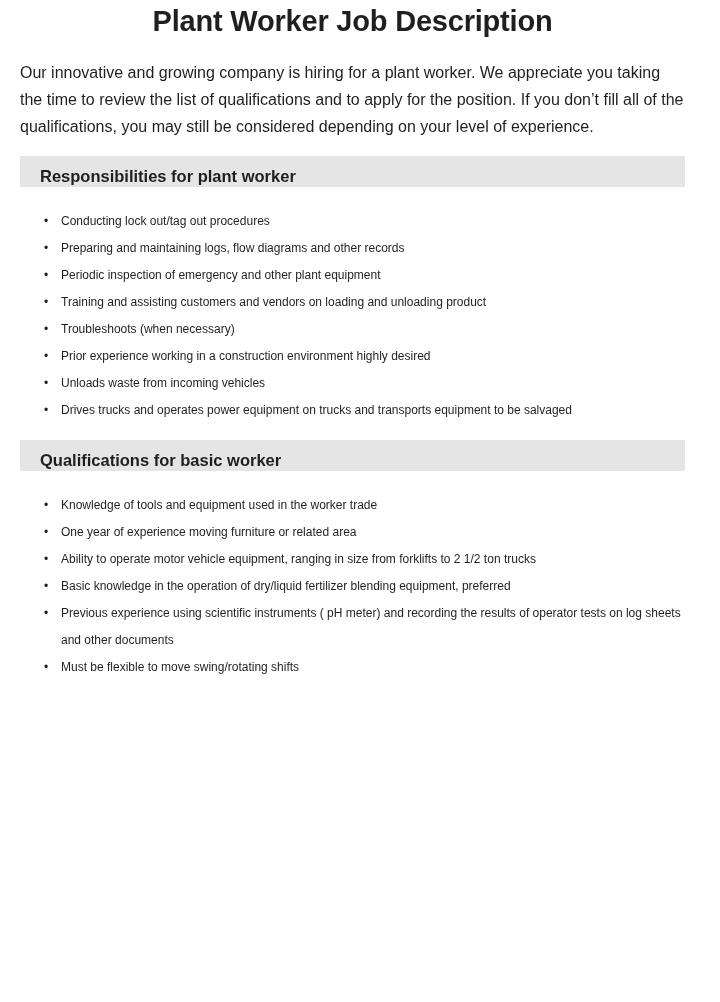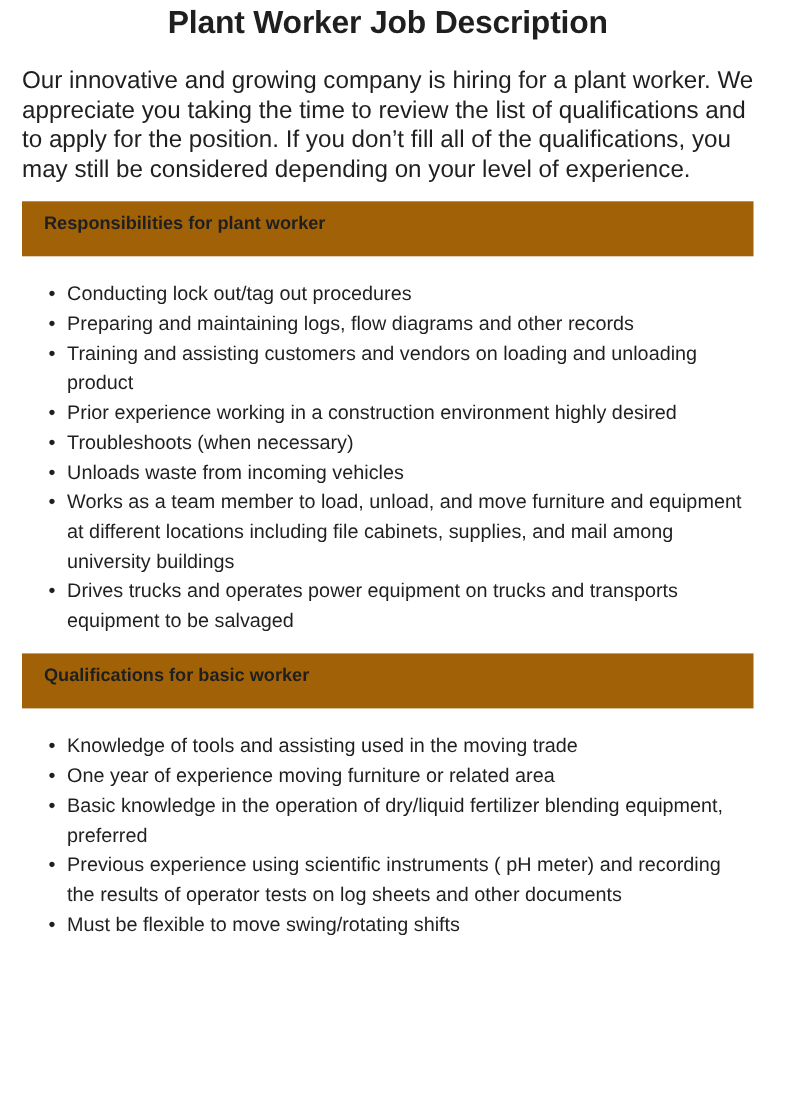--- a/index.html
+++ b/index.html
@@ -20,40 +20,40 @@
   }
   .page-title {
     font-size: 29px;
     font-weight: 700;
     text-align: center;
     margin: 0;
     padding-top: 5px;
     letter-spacing: -0.2px;
   }
   .intro {
-    font-size: 22px;
+    font-size: 16px;
     line-height: 27px;
     margin: 21px 0 0 0;
   }
   .section {
     margin-top: 16px;
   }
   .section-heading {
-    background: #a16207;
+    background: #e5e5e5;
     font-weight: 700;
     font-size: 16.5px;
-    height: 50px;
+    height: 31px;
     line-height: 41px;
     padding-left: 20px;
   }
   .bullet-list {
     list-style: none;
     margin: 21px 0 0 0;
     padding: 0 0 0 41px;
-    font-size: 18px;
+    font-size: 12px;
     line-height: 27px;
   }
   .bullet-list li {
     position: relative;
   }
   .bullet-list li::before {
     content: "\2022";
     position: absolute;
     left: -17px;
     top: 0;
@@ -66,33 +66,34 @@
 
   <h1 class="page-title">Plant Worker Job Description</h1>
 
   <p class="intro">Our innovative and growing company is hiring for a plant worker. We appreciate you taking the time to review the list of qualifications and to apply for the position. If you don’t fill all of the qualifications, you may still be considered depending on your level of experience.</p>
 
   <section class="section">
     <div class="section-heading">Responsibilities for plant worker</div>
     <ul class="bullet-list">
       <li>Conducting lock out/tag out procedures</li>
       <li>Preparing and maintaining logs, flow diagrams and other records</li>
+      <li>Periodic inspection of emergency and other plant equipment</li>
       <li>Training and assisting customers and vendors on loading and unloading product</li>
+      <li>Troubleshoots (when necessary)</li>
       <li>Prior experience working in a construction environment highly desired</li>
-      <li>Troubleshoots (when necessary)</li>
       <li>Unloads waste from incoming vehicles</li>
-      <li>Works as a team member to load, unload, and move furniture and equipment at different locations including file cabinets, supplies, and mail among university buildings</li>
       <li>Drives trucks and operates power equipment on trucks and transports equipment to be salvaged</li>
     </ul>
   </section>
 
   <section class="section">
     <div class="section-heading">Qualifications for basic worker</div>
     <ul class="bullet-list">
-      <li>Knowledge of tools and assisting used in the moving trade</li>
+      <li>Knowledge of tools and equipment used in the worker trade</li>
       <li>One year of experience moving furniture or related area</li>
+      <li>Ability to operate motor vehicle equipment, ranging in size from forklifts to 2 1/2 ton trucks</li>
       <li>Basic knowledge in the operation of dry/liquid fertilizer blending equipment, preferred</li>
       <li>Previous experience using scientific instruments ( pH meter) and recording the results of operator tests on log sheets and other documents</li>
       <li>Must be flexible to move swing/rotating shifts</li>
     </ul>
   </section>
 
 </div>
 
 </body></html>

